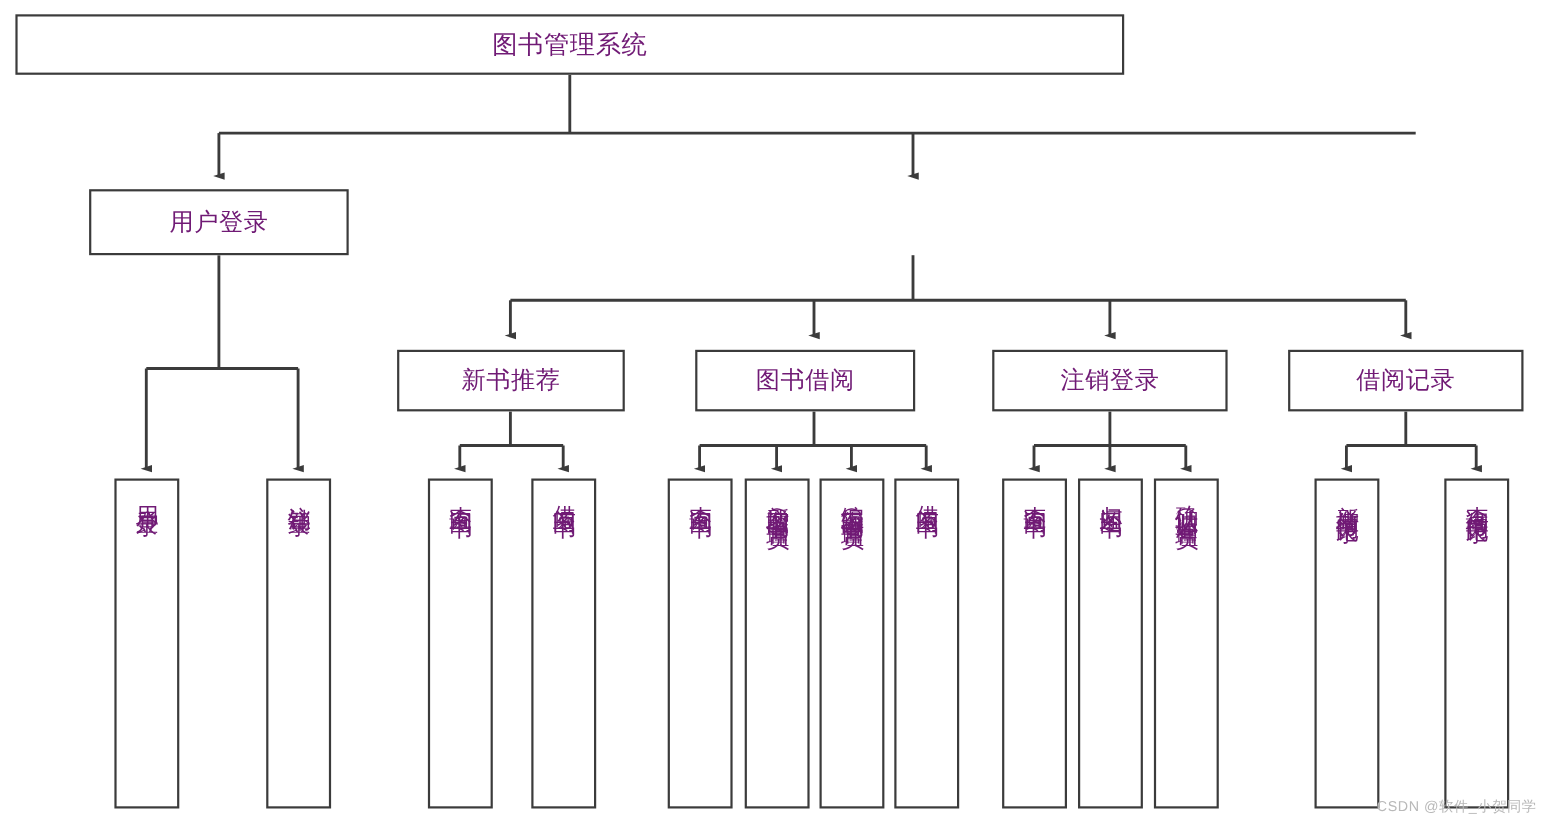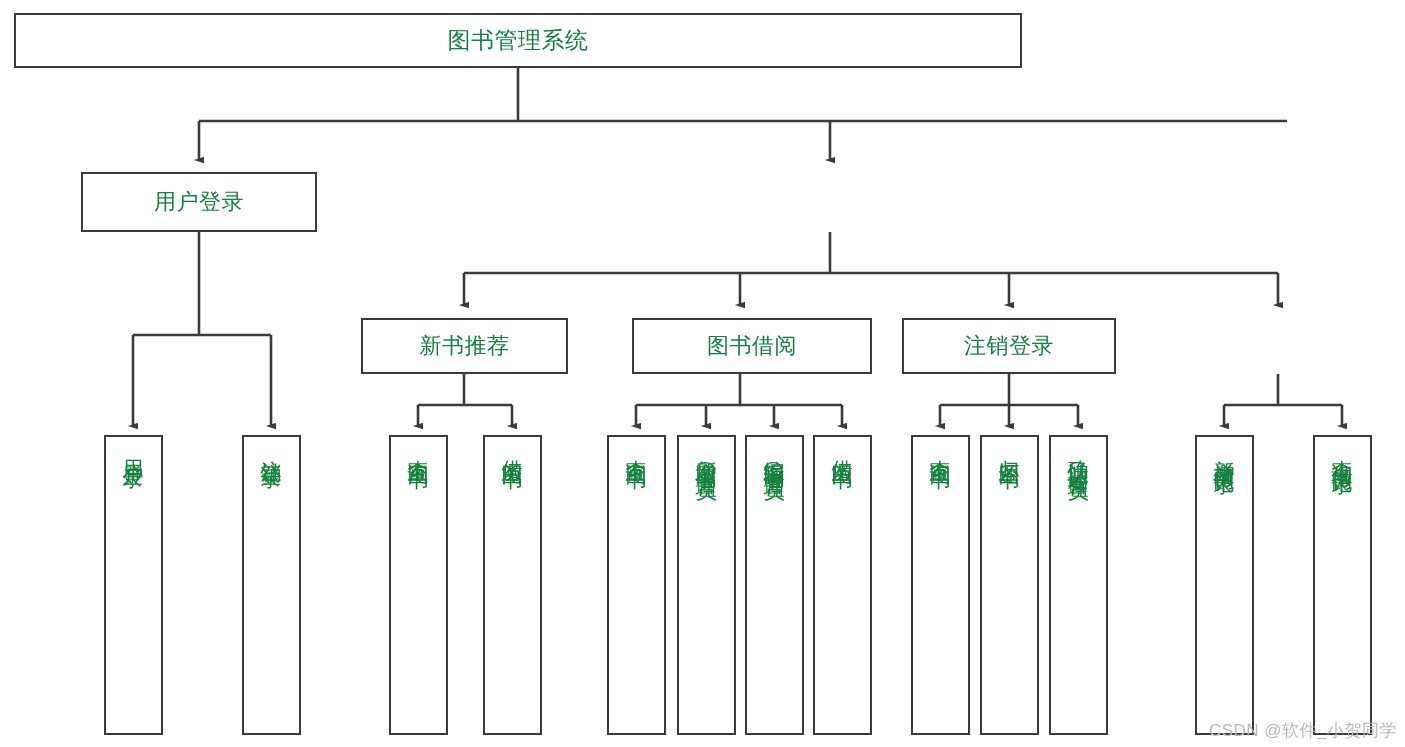--- a/index.html
+++ b/index.html
@@ -15,21 +15,21 @@
   svg#wires{position:absolute;left:0;top:0;width:1405px;height:747px;}
 
   .node{
     position:absolute;
     box-sizing:border-box;
     background:#ffffff;
     border:2px solid #3b3b3b;
     display:flex;
     align-items:center;
     justify-content:center;
-    color:#15803d;
+    color:#701a75;
   }
   .node .label{
     line-height:1.18;
     letter-spacing:0.5px;
     white-space:nowrap;
   }
 
   
   .node.h .label{font-size:22px;}
   #node-root .label{font-size:23px;}
@@ -46,21 +46,21 @@
     letter-spacing:3px;
     line-height:1;
     white-space:nowrap;
     margin:0 auto;
   }
 
   #watermark{
     position:absolute;
     right:8px;
     bottom:5px;
-    font-size:17px;
+    font-size:13px;
     color:#b9b9b9;
     letter-spacing:0.5px;
     white-space:nowrap;
     pointer-events:none;
     user-select:none;
   }
 </style>
 </head>
 <body>
 
@@ -120,25 +120,28 @@
     <span class="label">图书管理系统</span>
   </div>
 
   <div class="node h" style="left:81px;top:172px;width:236px;height:60px;">
     <span class="label">用户登录</span>
   </div>
 
   <div class="node h" style="left:361px;top:318px;width:207px;height:56px;">
     <span class="label">新书推荐</span>
   </div>
-  <div class="node h" style="left:632px;top:318px;width:240px;height:56px;">
+  <div class="node h" style="left:632px;top:318px;width:200px;height:56px;">
     <span class="label">图书借阅</span>
   </div>
   <div class="node h" style="left:902px;top:318px;width:214px;height:56px;">
     <span class="label">注销登录</span>
+  </div>
+  <div class="node h" style="left:1171px;top:318px;width:214px;height:56px;">
+    <span class="label">借阅记录</span>
   </div>
 
   <div class="node v" style="left:104px;top:435px;width:59px;height:300px;">
     <span class="label">用户登录</span>
   </div>
   <div class="node v" style="left:242px;top:435px;width:59px;height:300px;">
     <span class="label">注销登录</span>
   </div>
 
   <div class="node v" style="left:389px;top:435px;width:59px;height:300px;">

